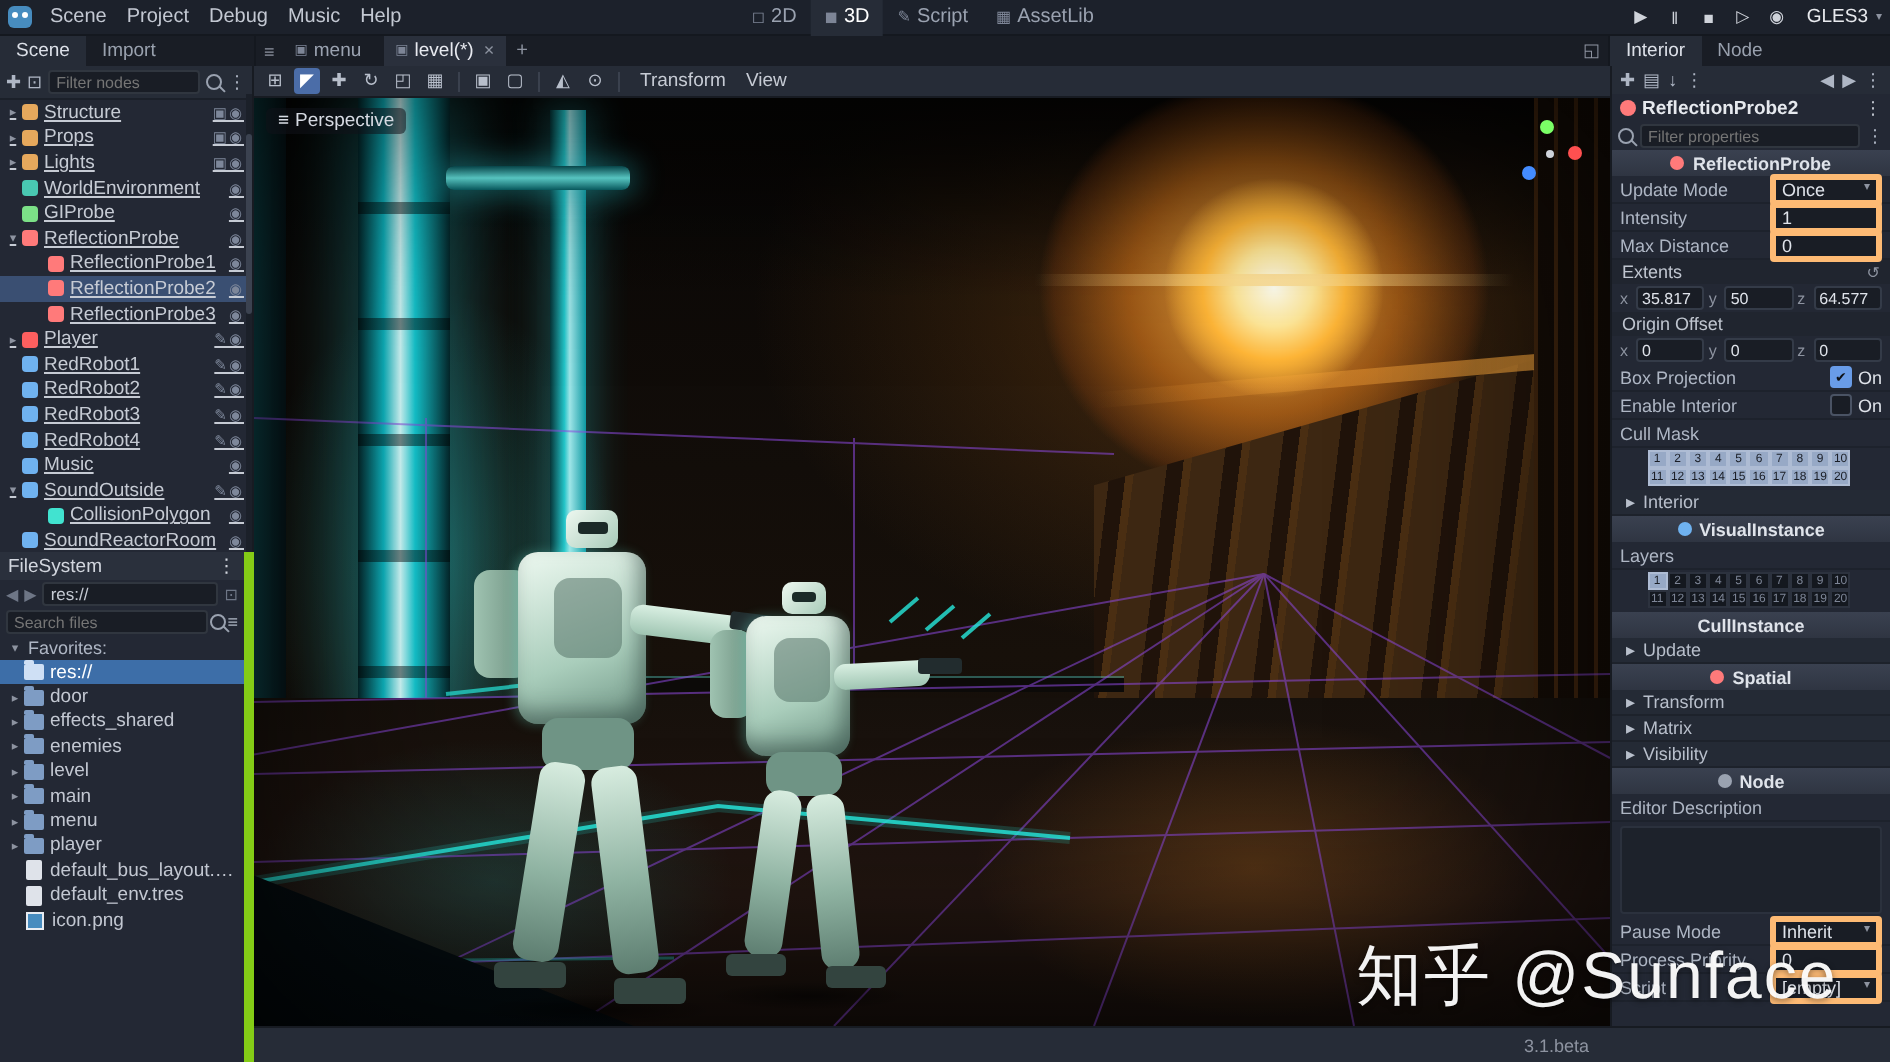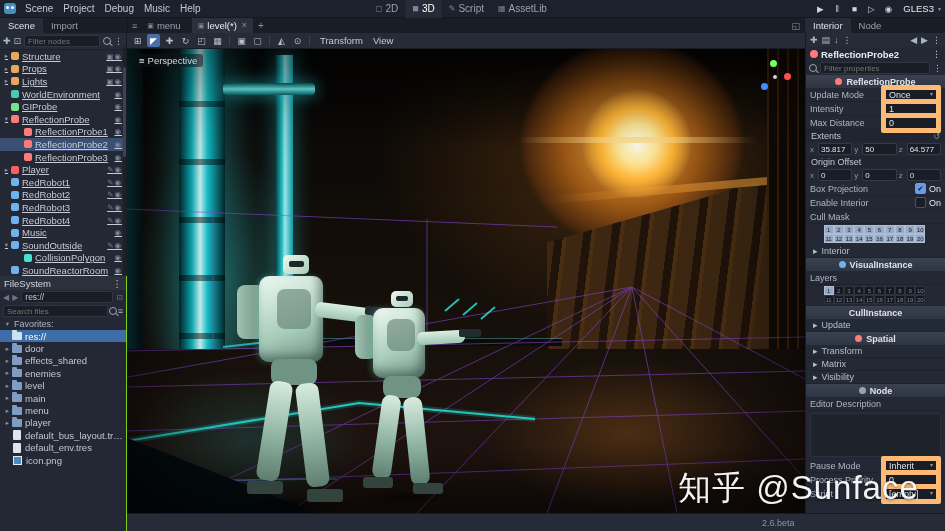--- a/index.html
+++ b/index.html
@@ -48,21 +48,21 @@
   .arr{width:9px;color:#8d93a0;font-size:6.5px;text-align:center;flex:none;}
   .ni{width:8px;height:8px;border-radius:2px;margin:0 3px 0 0;flex:none;}
   .c-orange{background:#e6a85c;} .c-teal{background:#49c8b2;} .c-green{background:#7be087;}
   .c-pink{background:#ff7a7a;} .c-red{background:#fc5f5f;} .c-blue{background:#6fb2f0;} .c-cyan{background:#41e3d0;}
   .lbl{flex:1;overflow:hidden;text-overflow:ellipsis;}
   .trail{color:#7d879a;font-size:7.5px;letter-spacing:1px;padding-right:2px;}
   .vscroll{position:absolute;right:0;top:14px;width:3px;height:229px;background:#1b2029;}
   .vscroll .thumb{position:absolute;top:20px;width:3px;height:90px;background:#3b4250;border-radius:2px;}
   
   #filesystem{position:absolute;left:0;top:276px;width:127px;height:255px;background:#232834;
-              border-right:1px solid #84cc16;box-sizing:border-box;}
+              border-right:5px solid #84cc16;box-sizing:border-box;}
   .fs-head{height:14px;background:#2a303c;display:flex;align-items:center;justify-content:space-between;padding:0 4px;font-size:9.5px;color:#d2d6de;}
   .fs-nav{height:14px;display:flex;align-items:center;gap:3px;padding:0 3px;}
   .navic{color:#6e7686;font-size:8px;}
   .path{flex:1;height:10px;background:#191d25;border:1px solid #30363f;border-radius:2px;font-size:8.5px;color:#c6cbd4;display:flex;align-items:center;padding:0 3px;}
   .fs-search{height:14px;display:flex;align-items:center;gap:1px;padding:0 3px;}
   .favrow{height:12px;display:flex;align-items:center;gap:2px;padding:0 3px;color:#aeb6c4;font-size:9px;}
   .frow{height:12.4px;display:flex;align-items:center;font-size:9.5px;color:#c2c7d1;padding:0 3px;white-space:nowrap;}
   .frow.sel{background:#3d6ea8;color:#fff;}
   .fi{width:10px;height:8px;background:#7e9cc4;border-radius:1px;position:relative;margin-right:3px;flex:none;}
   .fi::before{content:"";position:absolute;top:-2px;left:0;width:5px;height:2px;background:#7e9cc4;border-radius:1px 1px 0 0;}
@@ -171,21 +171,21 @@
   .ins-toolbar{height:14px;display:flex;align-items:center;gap:4px;padding:0 4px;background:#262c37;color:#aeb6c4;}
   .nodebar{height:14px;display:flex;align-items:center;gap:3px;padding:0 4px;}
   .probe-dot{width:8px;height:8px;border-radius:50%;background:#ff7a7a;flex:none;}
   .nodename{font-size:9.5px;color:#e6e9ee;font-weight:bold;flex:1;overflow:hidden;white-space:nowrap;}
   .filterbar{height:14px;display:flex;padding:0 3px;gap:3px;align-items:center;}
   .category{height:13px;background:linear-gradient(#3a4150,#2f3542);display:flex;align-items:center;justify-content:center;gap:4px;color:#dfe3ea;font-weight:bold;}
   .catdot{width:7px;height:7px;border-radius:50%;flex:none;}
   .cd-pink{background:#ff7a7a;} .cd-blue{background:#6fb2f0;} .cd-gray{background:#9aa2b0;}
   .prow{height:13px;display:flex;align-items:center;padding:0 4px;gap:3px;border-bottom:1px solid rgba(0,0,0,.15);}
   .plabel{flex:1;color:#aeb6c4;white-space:nowrap;overflow:hidden;}
-  .pval{min-width:44px;height:10px;background:#191d25;border:5px solid #fdba74;border-radius:2px;display:flex;
+  .pval{min-width:44px;height:10px;background:#191d25;border:3px solid #fdba74;border-radius:2px;display:flex;
         align-items:flex-start;justify-content:space-between;padding:0 3px;color:#dfe3ea;}
   .dd-caret{color:#8d93a0;font-size:6px;margin-left:2px;}
   .subhead{height:12px;display:flex;align-items:center;padding:0 5px;color:#c0c6d0;background:#20252f;gap:3px;}
   .subhead .rv{margin-left:auto;color:#8d93a0;font-size:8px;}
   .vrow{height:14px;display:flex;align-items:center;gap:2px;padding:0 4px;}
   .ax{color:#8d93a0;font-size:8px;width:6px;flex:none;}
   .vf{flex:1;height:10px;background:#191d25;border:1px solid #343b48;border-radius:2px;padding:0 2px;display:flex;
       align-items:center;color:#dfe3ea;font-size:8px;min-width:0;overflow:hidden;}
   .chk{width:9px;height:9px;border-radius:2px;border:1px solid #4a5364;background:#191d25;display:flex;
        align-items:center;justify-content:center;font-size:7px;color:#0e1116;flex:none;}
@@ -843,17 +843,17 @@
     <div class="prow">
       <span class="plabel">Script</span>
       <span class="pval">
         <span>[empty]</span>
         <span class="dd-caret">▾</span>
       </span>
     </div>
   </div>
 
   <div id="bottombar">
-    <span class="version">2.6.beta</span>
+    <span class="version">3.1.beta</span>
   </div>
 
   <div id="watermark">知乎 @Sunface</div>
 </div>
 
 </body></html>

